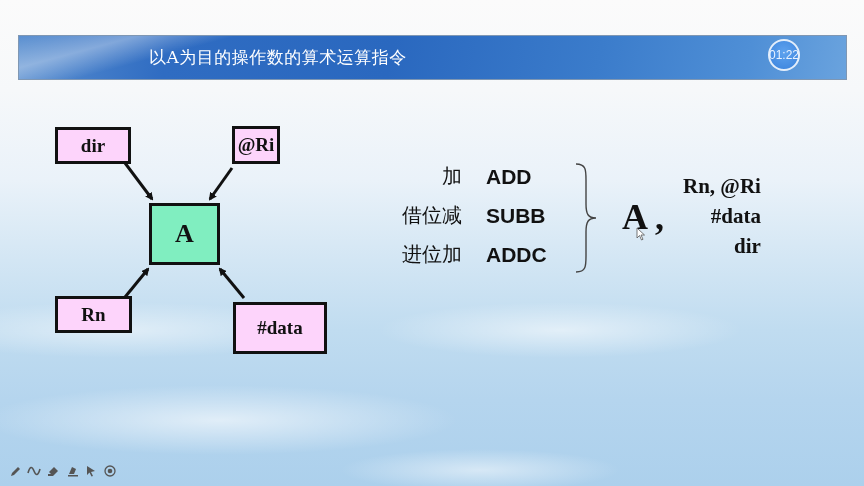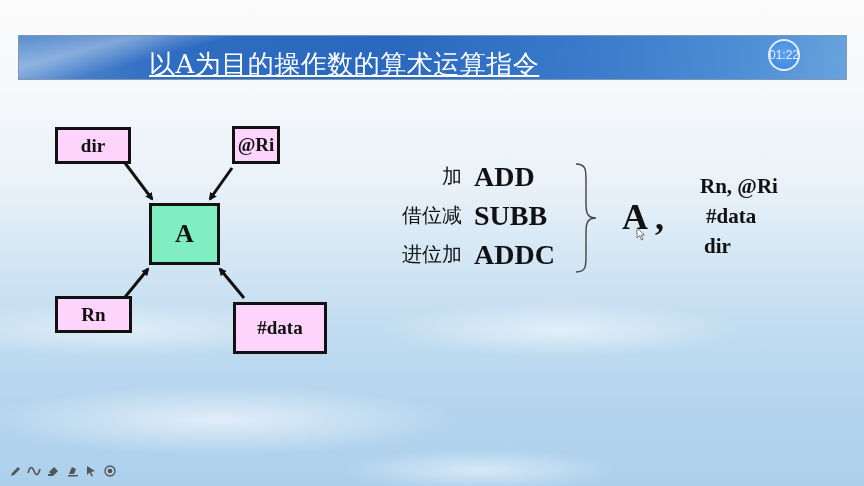--- a/index.html
+++ b/index.html
@@ -15,24 +15,23 @@
   }
   .banner {
     position: absolute; left: 18px; top: 35px; width: 829px; height: 45px;
     background:
       linear-gradient(165deg, rgba(255,255,255,0) 0%, rgba(255,255,255,0.35) 12%, rgba(255,255,255,0) 22%),
       linear-gradient(100deg, #5a8fd0 0%, #2f6cc2 18%, #2a68bf 45%, #3b7ccb 70%, #4f8fd6 88%, #6aa3de 100%);
     border: 1px solid #7f97b3;
     box-sizing: border-box;
   }
   .banner-title {
-    position: absolute; left: 130px; top: 13px;
-    color: #ffffff; font-size: 26px; line-height: 30px; letter-spacing: 0.5px;
+    position: absolute; left: 130px; top: 6px;
+    color: #ffffff; font-size: 17px; line-height: 30px; letter-spacing: 0.5px;
     font-family: "DejaVu Serif", "Liberation Serif", serif;
-    text-decoration: underline;
   }
   .timer {
     position: absolute; left: 749px; top: 3px; width: 32px; height: 32px;
     border-radius: 50%; border: 2px solid rgba(255,255,255,0.85);
     box-sizing: border-box;
     background: radial-gradient(circle at 50% 40%, #5ea2ee, #3a82dc);
     color: #e8f2ff; font-size: 12px; font-family: "Liberation Sans", sans-serif;
     display: flex; align-items: center; justify-content: center;
   }
   .box {
@@ -41,26 +40,26 @@
     font-weight: bold; color: #111; font-size: 19px;
   }
   .box.pink { background: #fdd4fb; }
   .box.green { background: #80eec0; font-size: 26px; }
   svg.arrows { position: absolute; left: 0; top: 0; }
   .instr {
     position: absolute; font-size: 21px; color: #111; line-height: 39px;
   }
   .instr .row { display: flex; height: 39px; }
   .instr .cn { width: 92px; text-align: right; font-family: "DejaVu Serif", serif; font-size: 20px; }
-  .instr .op { margin-left: 12px; font-weight: bold; font-family: Liberation Serif, serif; font-size: 28px; }
+  .instr .op { margin-left: 24px; font-weight: bold; font-family: Liberation Sans, sans-serif; font-size: 21px; }
   .dest {
     position: absolute; left: 622px; top: 196px; font-size: 36px; font-weight: bold; color: #111;
   }
   .operands {
-    position: absolute; left: 700px; top: 171px; font-weight: bold; color: #111; font-size: 21px; line-height: 30px;
+    position: absolute; left: 683px; top: 171px; font-weight: bold; color: #111; font-size: 21px; line-height: 30px; text-align: right;
   }
   .toolbar {
     position: absolute; left: 8px; top: 464px; display: flex; gap: 5px; align-items: center;
   }
   .toolbar span { width: 14px; height: 14px; display: flex; align-items: center; justify-content: center; cursor: pointer; }
   .cursor { position: absolute; left: 636px; top: 227px; }
 </style>
 </head>
 <body>
 

